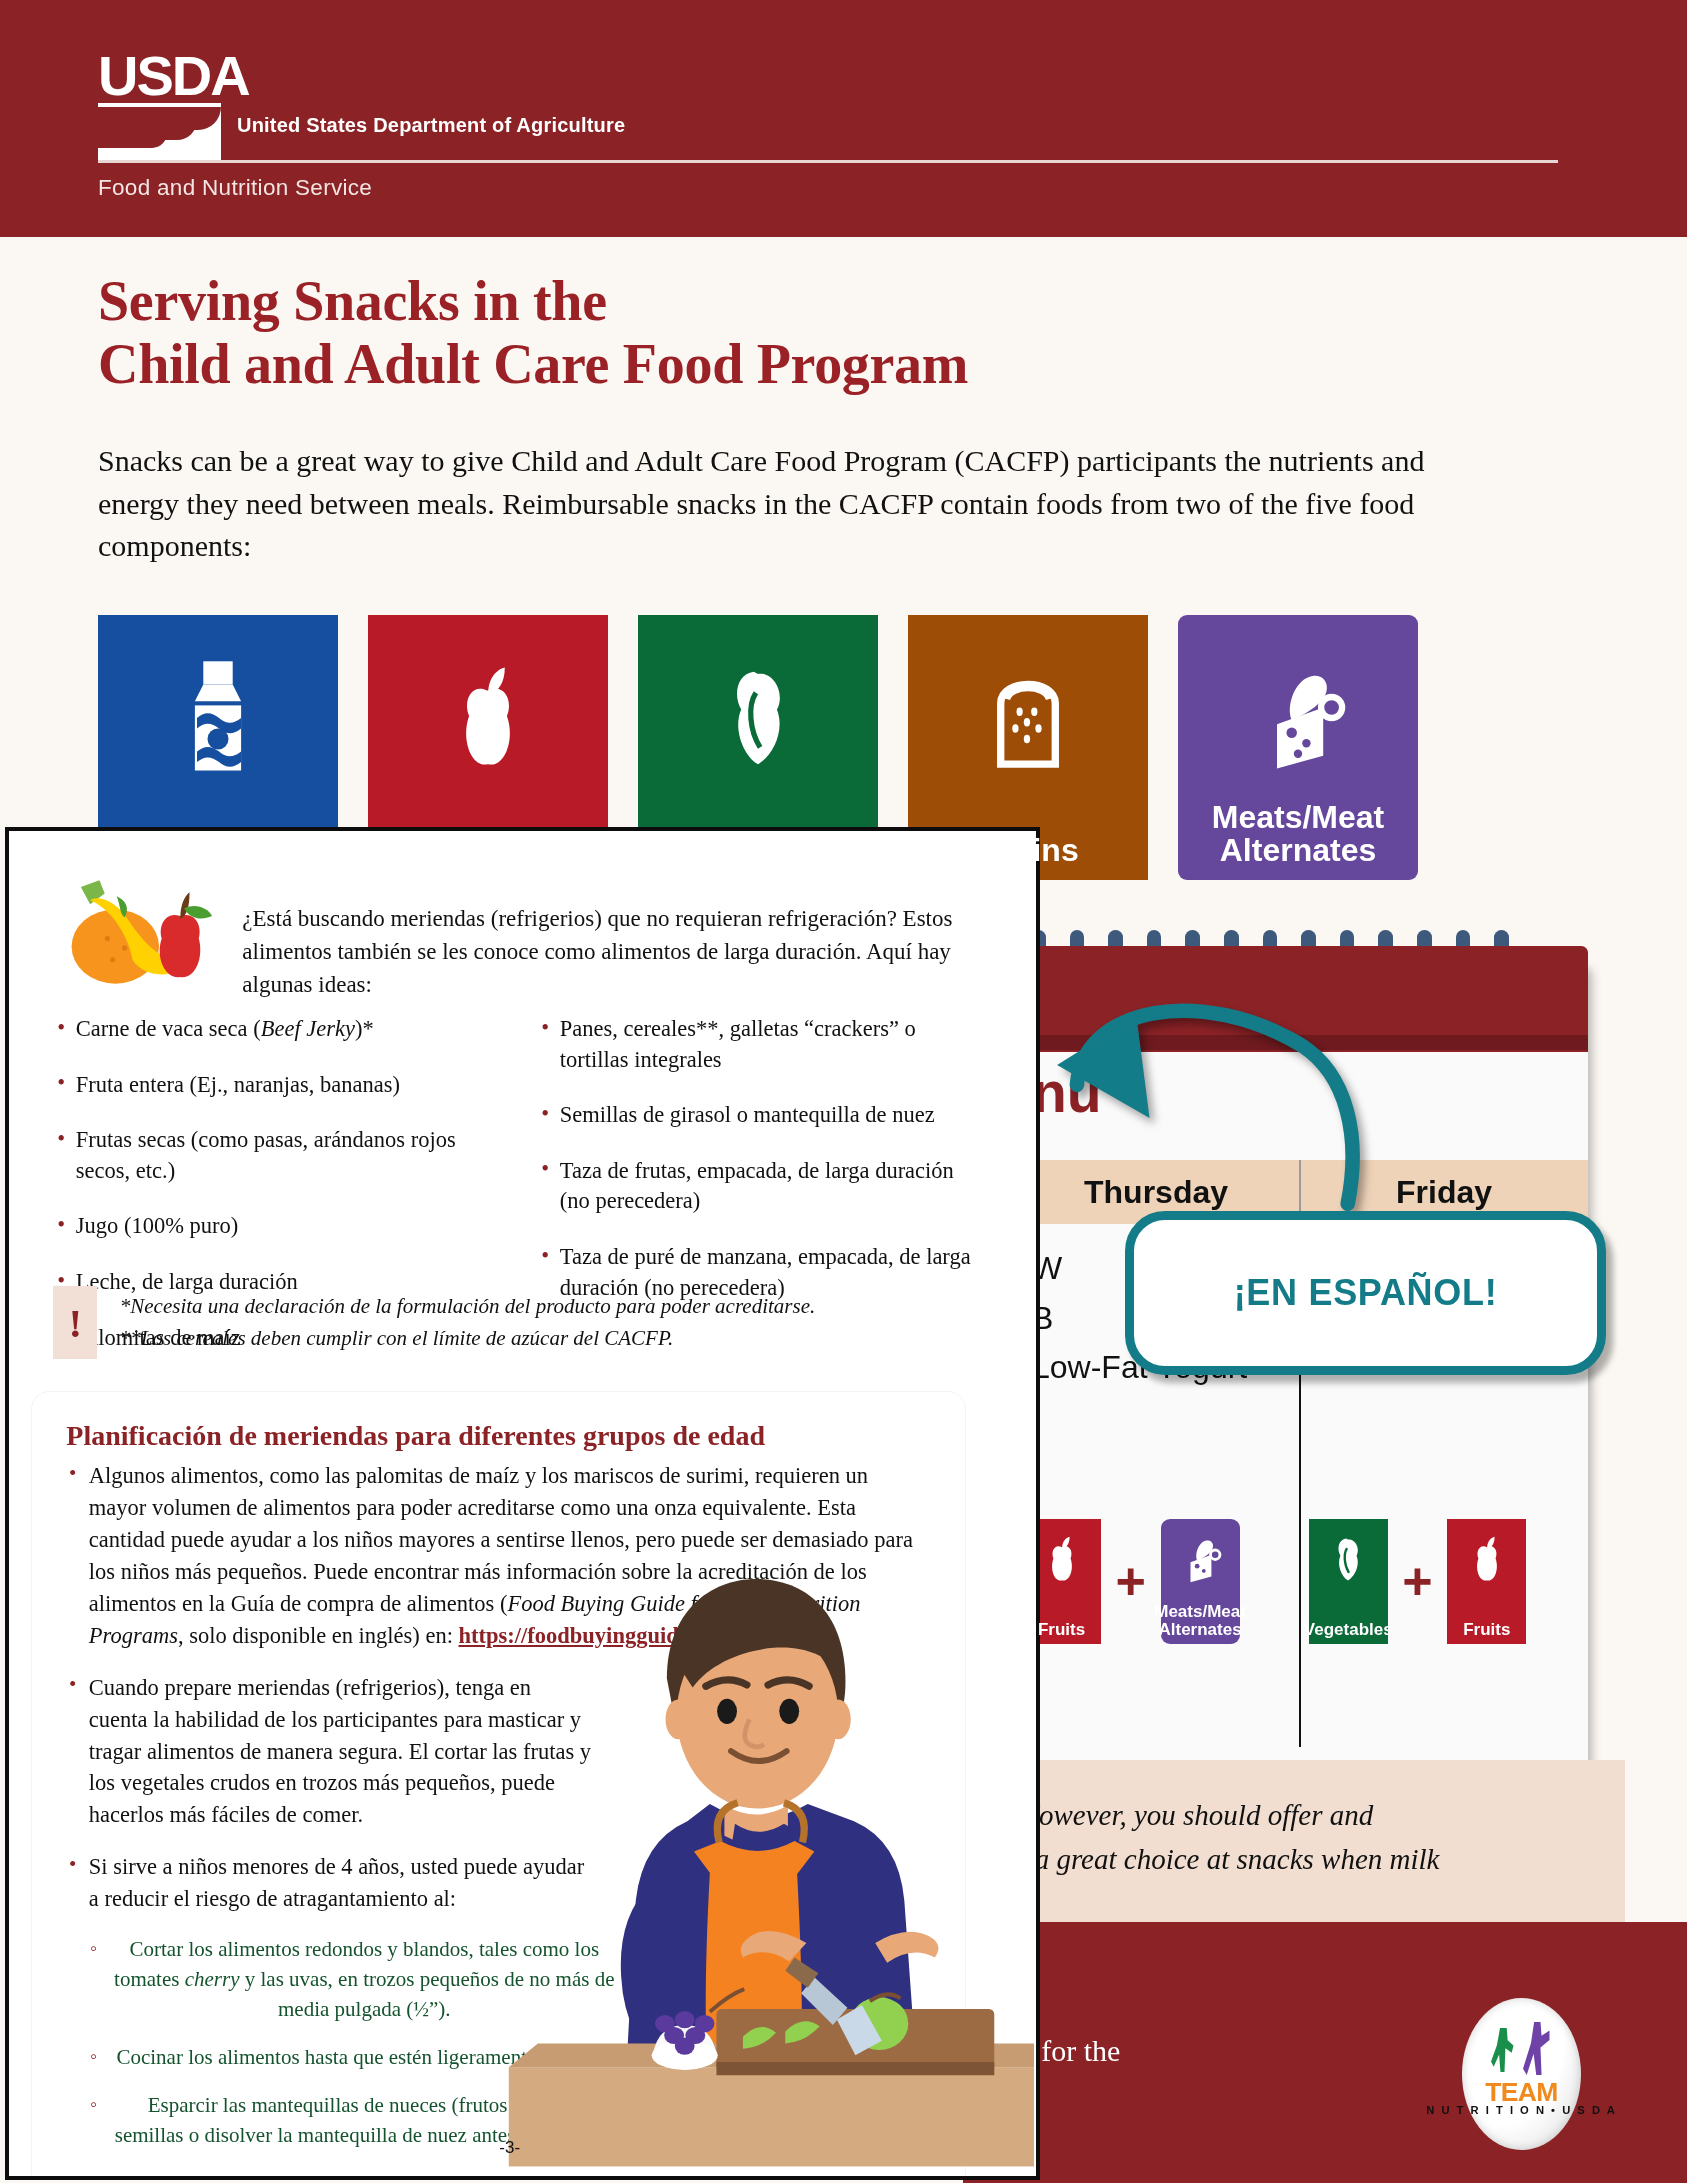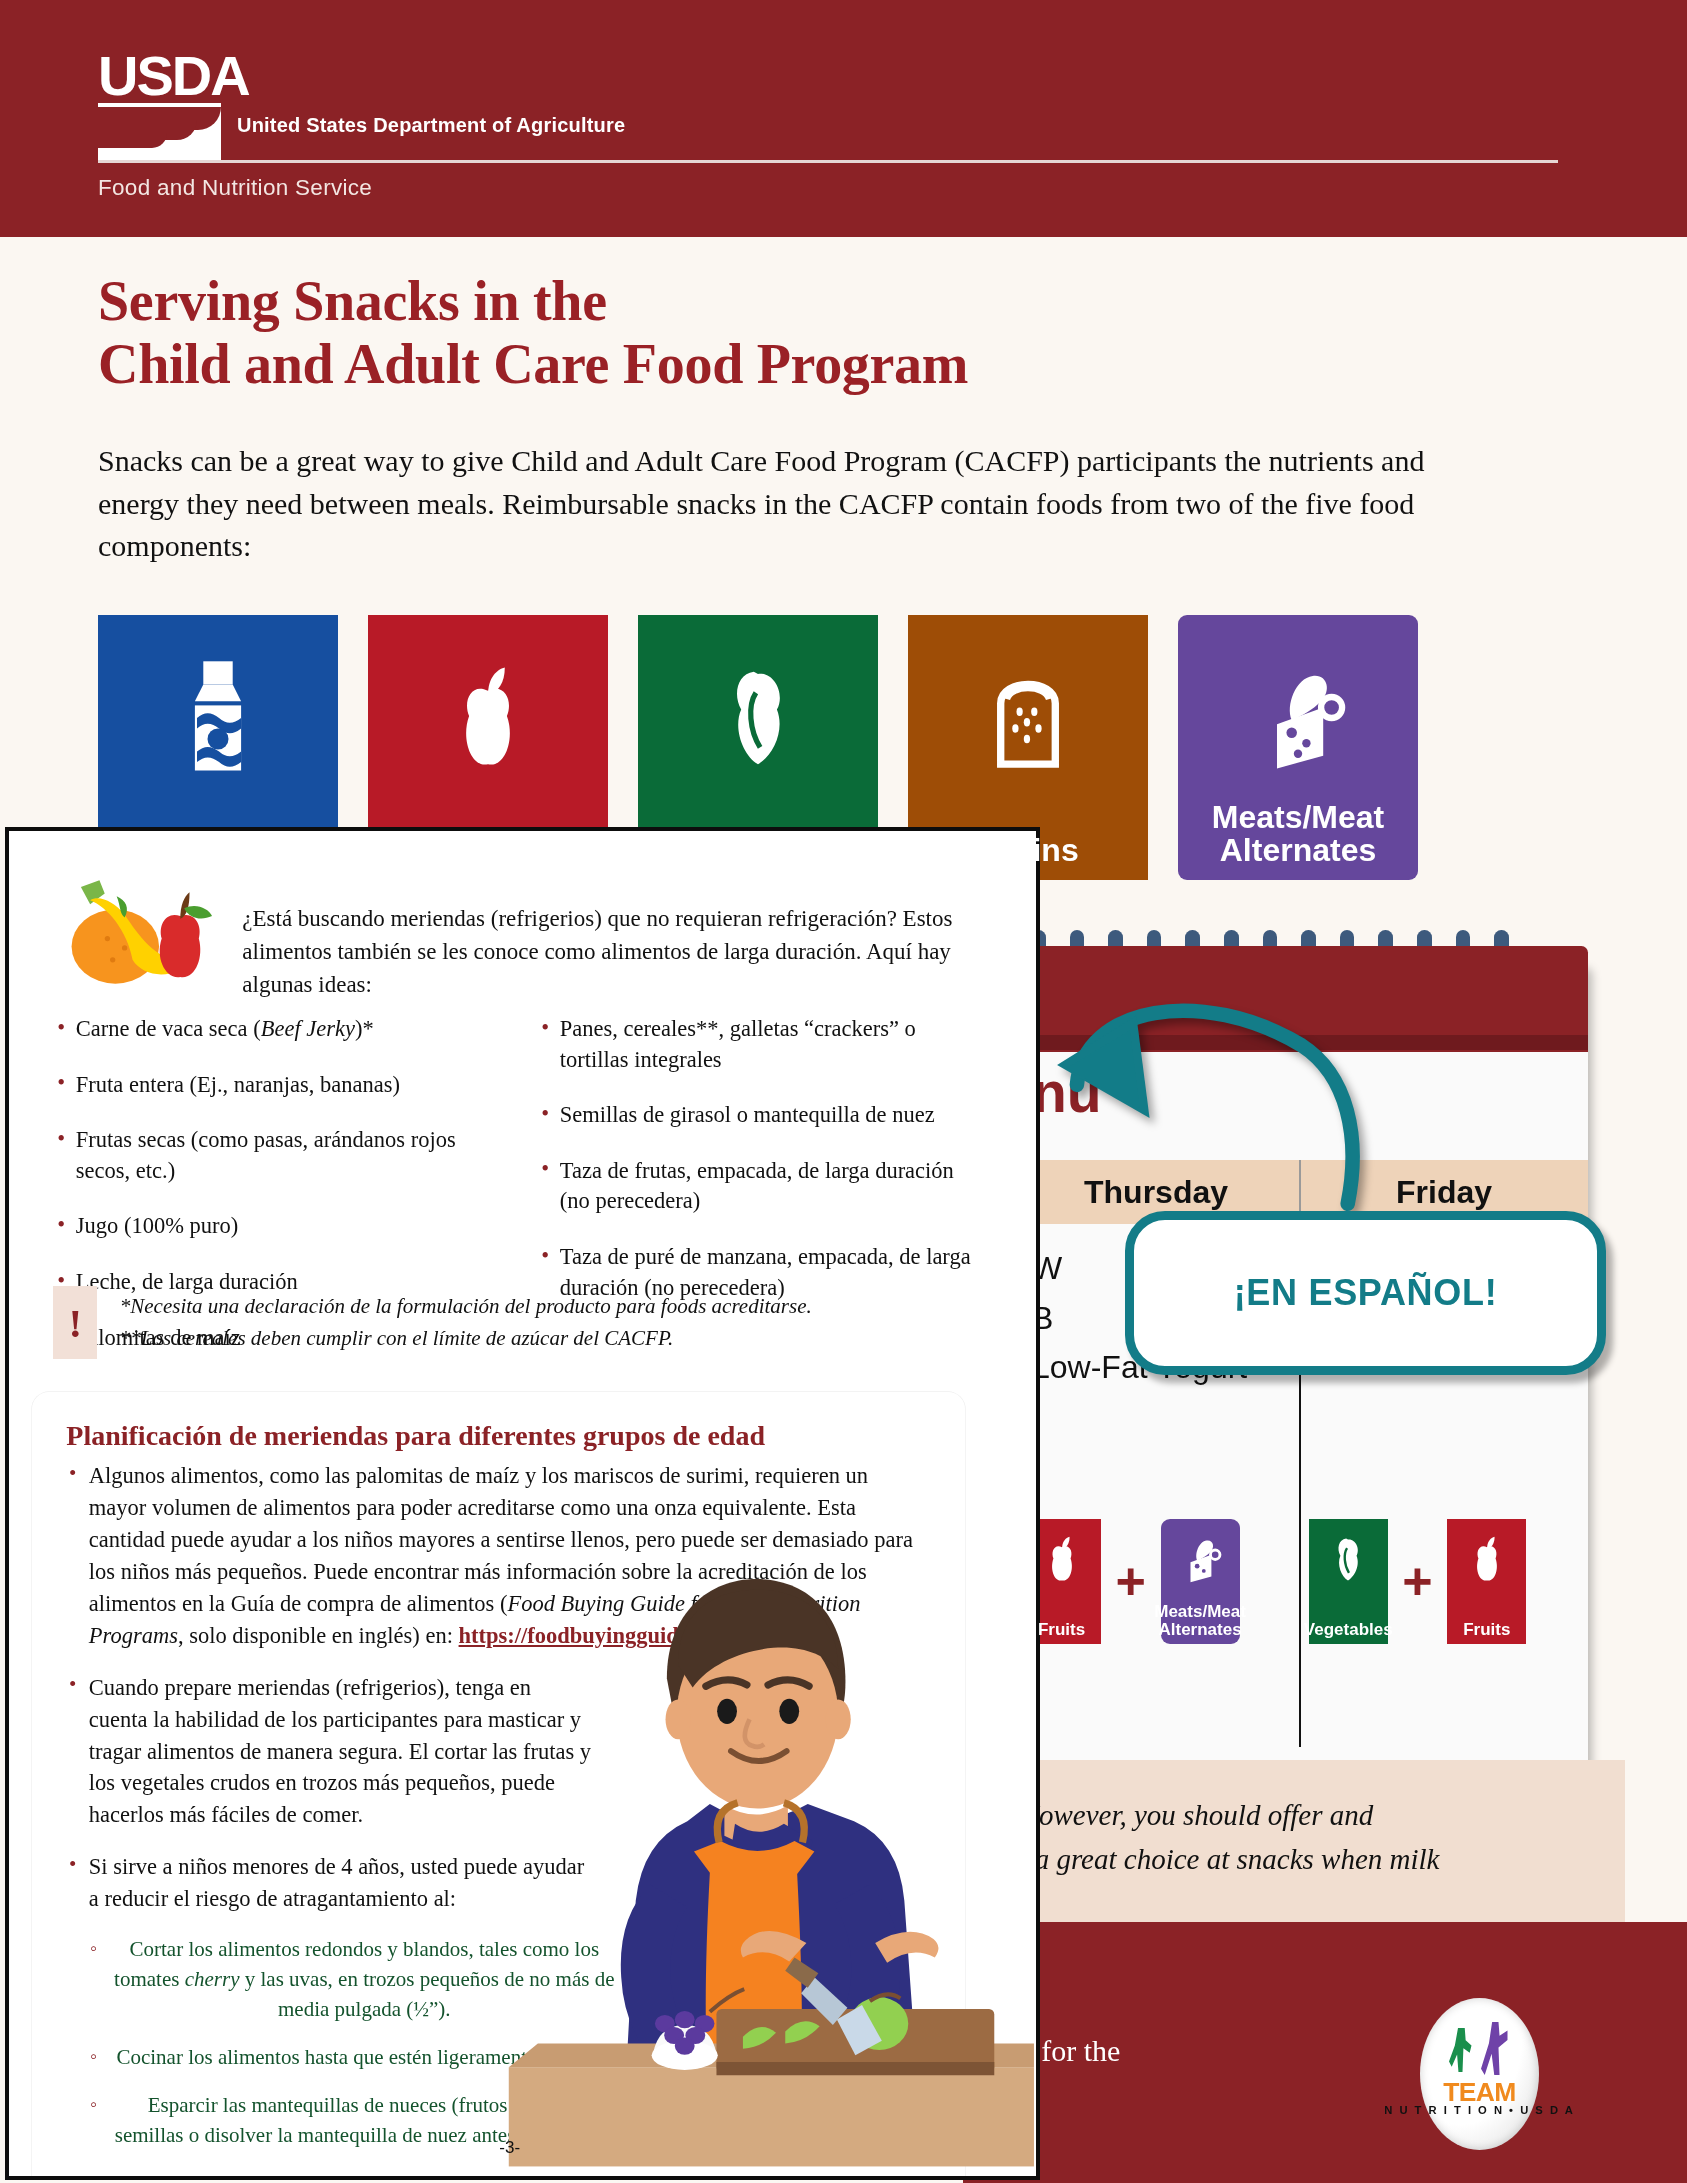--- a/index.html
+++ b/index.html
@@ -44,21 +44,21 @@
   .menu-vsep{position:absolute;left:1299px;top:1231px;width:2px;height:516px;background:#111;}
   .menu-badges{position:absolute;left:1022px;top:1522px;width:556px;height:119px;display:flex;align-items:center;gap:14.6px;}
   .badge{width:79px;height:119px;position:relative;display:flex;flex-direction:column;align-items:center;justify-content:flex-end;padding-bottom:5.3px;}
   .badge .bi{position:absolute;left:50%;top:12px;transform:translateX(-50%);width:53px;height:57px;}
   .badge .bl{font-family:"Liberation Sans",sans-serif;color:#fff;font-weight:700;font-size:17px;text-align:center;line-height:1.05;z-index:2;}
   .plus{font-family:"Liberation Sans",sans-serif;color:#8b2226;font-weight:700;font-size:52px;line-height:0.8;}
   .menu-note{position:absolute;left:963px;top:1760px;width:662px;height:165px;background:#f1ded0;}
   .menu-note p{margin:0;padding:34px 26.5px 0 26.5px;font-style:italic;font-size:29px;line-height:1.5;color:#111;}
   .footer-band{position:absolute;left:963px;top:1922px;width:724px;height:261px;background:#8b2226;}
   .footer-text{position:absolute;left:992px;top:2034px;color:#fff;font-size:30px;}
-  .tn-logo{position:absolute;left:1420px;top:1998px;width:119px;height:152px;background:radial-gradient(ellipse at 35% 25%, #ffffff 55%, #d9d9d9 100%);border-radius:50%;box-shadow:inset 0 0 9.3px rgba(0,0,0,.18);}
+  .tn-logo{position:absolute;left:1462px;top:1998px;width:119px;height:152px;background:radial-gradient(ellipse at 35% 25%, #ffffff 55%, #d9d9d9 100%);border-radius:50%;box-shadow:inset 0 0 9.3px rgba(0,0,0,.18);}
   .tn-team{position:absolute;left:50%;top:79px;transform:translateX(-50%);font-family:"Liberation Sans",sans-serif;font-weight:700;font-size:26.5px;color:#f08a1e;letter-spacing:-0.7px;}
   .tn-ring{position:absolute;left:50%;top:106px;transform:translateX(-50%);font-family:"Liberation Sans",sans-serif;font-weight:700;font-size:11.2px;color:#111;letter-spacing:2px;white-space:nowrap;text-align:center;}
   .tn-fig-g{position:absolute;left:29px;top:30px;width:22.5px;height:44px;background:#1a8f4c;clip-path:polygon(40% 0,70% 0,74% 28%,100% 40%,92% 56%,64% 46%,60% 100%,42% 100%,36% 60%,12% 88%,0 76%,26% 40%);}
   .tn-fig-p{position:absolute;left:61px;top:24px;width:26.5px;height:53px;background:#6f42a8;clip-path:polygon(42% 0,66% 0,70% 26%,100% 16%,100% 34%,66% 48%,70% 100%,50% 100%,40% 60%,14% 100%,0 88%,30% 40%);}
 
   
   .arrow{position:absolute;left:1037px;top:966px;width:344px;height:284px;filter:drop-shadow(5.3px 6.6px 4px rgba(0,0,0,.35));}
 
   
   .overlay{position:absolute;left:5.3px;top:827px;width:1035px;height:1353px;background:#fff;border:4px solid #0d0d0d;box-sizing:border-box;overflow:hidden;}
@@ -287,21 +287,21 @@
     <div class="ov-col">
       <div class="ov-li">Panes, cereales**, galletas “crackers” o tortillas integrales</div>
       <div class="ov-li">Semillas de girasol o mantequilla de nuez</div>
       <div class="ov-li">Taza de frutas, empacada, de larga duración (no perecedera)</div>
       <div class="ov-li">Taza de puré de manzana, empacada, de larga duración (no perecedera)</div>
     </div>
   </div>
 
   <div class="ov-note">
     <div class="ov-bang">!</div>
-    <p><span>*Necesita una declaración de la formulación del producto para foods acreditarse.</span><br>
+    <p><span>*Necesita una declaración de la formulación del producto para poder acreditarse.</span><br>
        <span>**Los cereales deben cumplir con el límite de azúcar del CACFP.</span></p>
   </div>
 
   <div class="ov-card"></div>
   <div class="ov-h2">Planificación de meriendas para diferentes grupos de edad</div>
 
   <div class="ov-body">
     <div class="ov-b"><span>Algunos alimentos, como las palomitas de maíz y los mariscos de surimi, requieren un mayor volumen de alimentos para poder acreditarse como una onza equivalente. Esta cantidad puede ayudar a los niños mayores a sentirse llenos, pero puede ser demasiado para los niños más pequeños. Puede encontrar más información sobre la acreditación de los alimentos en la Guía de compra de alimentos (</span><i>Food Buying Guide for Child Nutrition Programs</i><span>, solo disponible en inglés) en: </span><a class="ov-link" href="#">https://foodbuyingguide.fns.usda.gov</a><span>.</span></div>
     <div class="ov-b narrow">Cuando prepare meriendas (refrigerios), tenga en cuenta la habilidad de los participantes para masticar y tragar alimentos de manera segura. El cortar las frutas y los vegetales crudos en trozos más pequeños, puede hacerlos más fáciles de comer.</div>
     <div class="ov-b narrow">Si sirve a niños menores de 4 años, usted puede ayudar a reducir el riesgo de atragantamiento al:</div>

